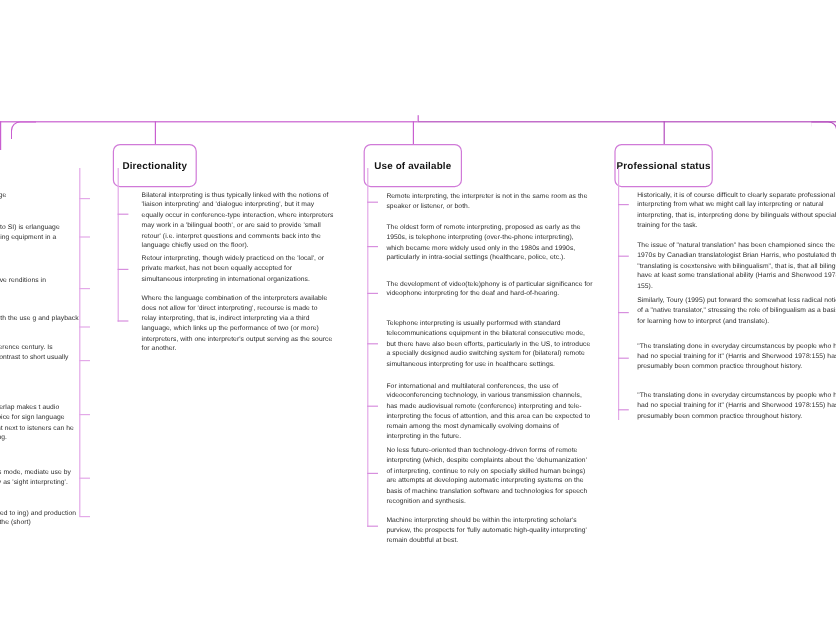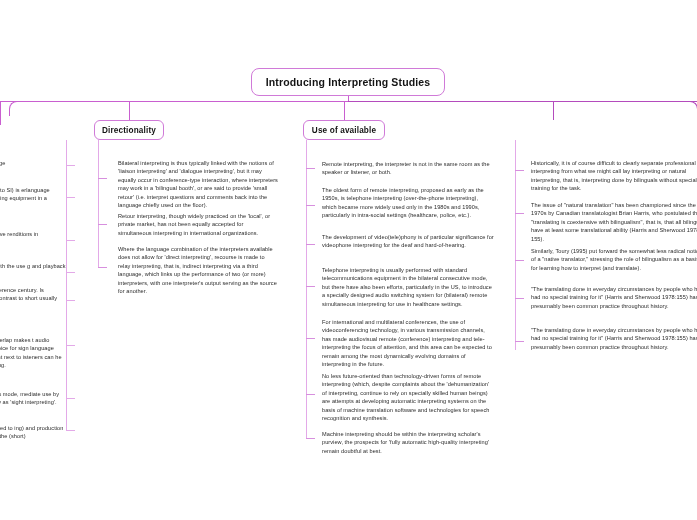--- a/index.html
+++ b/index.html
@@ -33,21 +33,21 @@
     color:#141414;
     letter-spacing:.15px;
     white-space:nowrap;
   }
   #root{
     left:251px;top:68px;width:194px;height:28px;
     border-color:#d07ad8;border-width:1.5px;border-radius:8px;
   }
   #root .node-title{font-size:10.5px;}
 
-  .branch-head{height:20px;border-radius:6px;border-width:1.3px;}
+  .branch-head{height:36px;border-radius:6px;border-width:1.3px;}
   .branch-head .node-title{font-size:8.2px;}
 
   #head-directionality{left:94px;top:120px;width:70px;}
   #head-technology{left:303px;top:120px;width:82px;}
   #head-professional{left:512px;top:120px;width:82px;}
 
   
   .leaf{
     position:absolute;
     font-size:5.6px;
@@ -67,23 +67,20 @@
   
   .spine{position:absolute;width:1.1px;background:#e3a9e8;}
   .stub{position:absolute;height:1.1px;width:9px;background:#e3a9e8;}
   .stub.mid{background:#d78fde;}
 </style>
 </head>
 <body>
 
 <div id="canvas">
 
-  <div class="node" id="root">
-    <span class="node-title">Introducing Interpreting Studies</span>
-  </div>
 
   <div class="ln v" style="left:348px;top:96px;height:5px;"></div>
 
   <div class="ln h" style="left:0px;top:101px;width:348px;"></div>
   <div class="ln h dark" style="left:348px;top:101px;width:349px;"></div>
 
   <div class="ln v" style="left:0px;top:101px;height:24px;"></div>
 
   <div class="curve" style="left:9px;top:101px;width:20px;height:14px;border-left-width:1px;border-top-width:1px;border-top-left-radius:8px;"></div>
   <div class="ln v" style="left:129px;top:101px;height:19px;"></div>
@@ -91,20 +88,23 @@
   <div class="ln v" style="left:344px;top:101px;height:19px;"></div>
 
   <div class="ln v dark" style="left:553px;top:101px;height:19px;"></div>
   <div class="curve" style="left:676px;top:101px;width:21px;height:14px;border-right-width:1px;border-top-width:1px;border-top-right-radius:8px;border-color:#b44bbd;"></div>
 
   <div class="node branch-head" id="head-directionality">
     <span class="node-title">Directionality</span>
   </div>
   <div class="node branch-head" id="head-technology">
     <span class="node-title">Use of available</span>
+  </div>
+  <div class="node branch-head" id="head-professional">
+    <span class="node-title">Professional status</span>
   </div>
 
   <div class="col-cut">
     <div class="spine" style="left:66px;top:140px;height:290px;"></div>
 
     <div class="stub" style="left:66px;top:165px;"></div>
     <div class="stub" style="left:66px;top:197px;"></div>
     <div class="stub" style="left:66px;top:240px;"></div>
     <div class="stub" style="left:66px;top:272px;"></div>
     <div class="stub" style="left:66px;top:300px;"></div>

